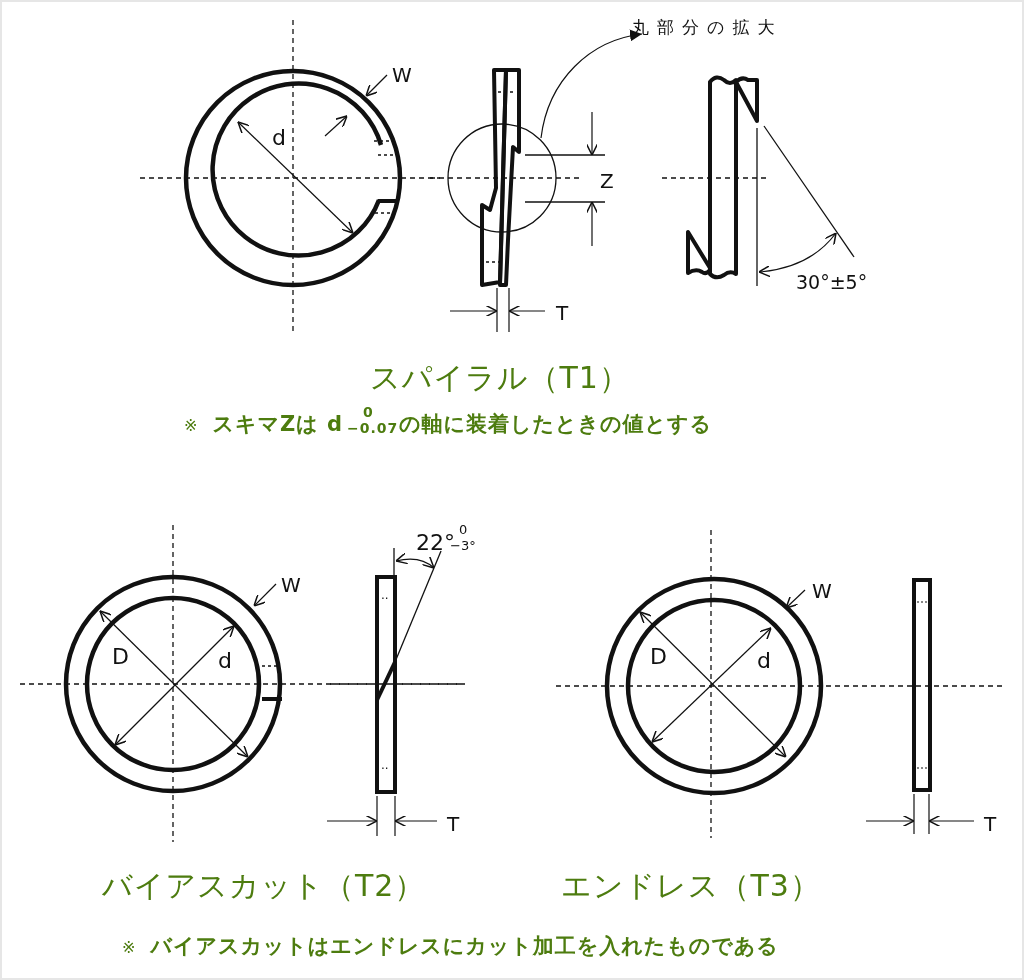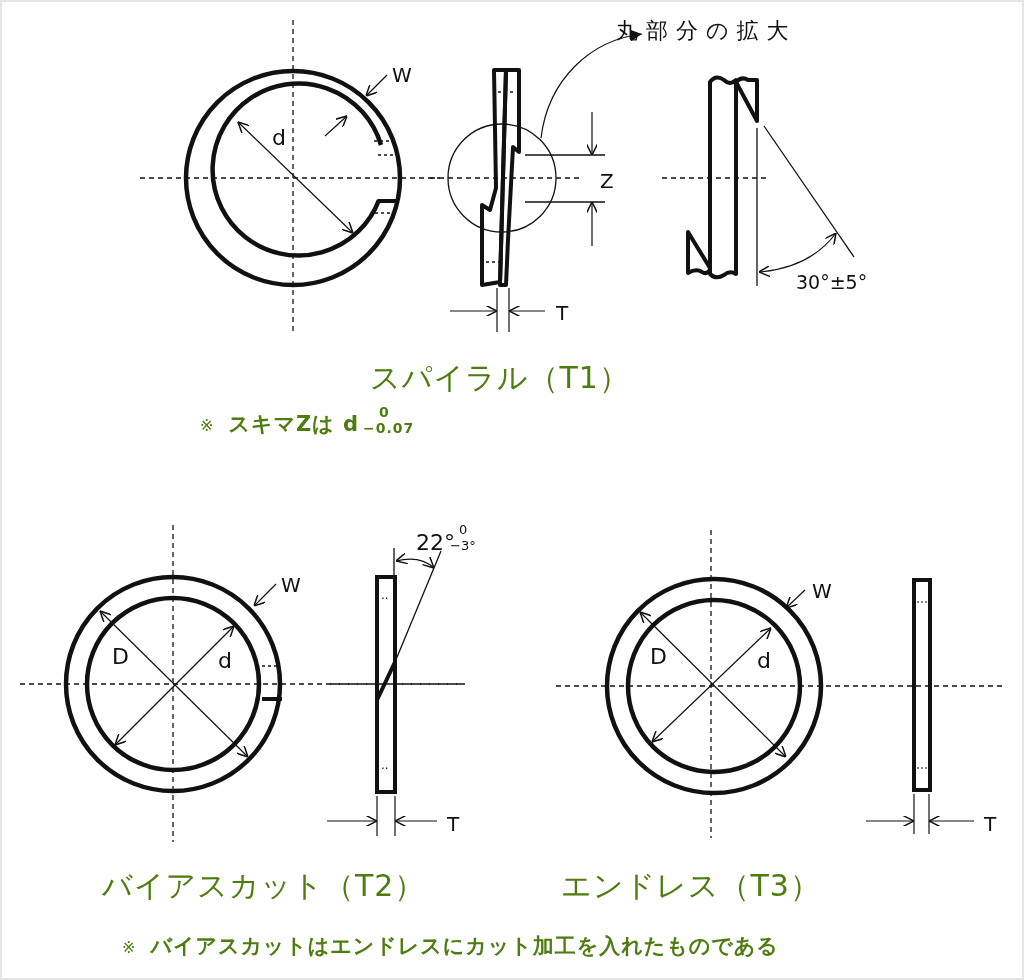--- a/index.html
+++ b/index.html
@@ -7,21 +7,21 @@
     .frame { position: absolute; left: 0; top: 0; width: 1020px; height: 976px; border: 2px solid #e6e6e6; box-sizing: content-box; }
     svg.drawing { position: absolute; left: 0; top: 0; width: 1024px; height: 980px; }
     .lbl { font-family: "DejaVu Sans", sans-serif; fill: #111; }
     .caption { position: absolute; font-family: "DejaVu Sans", sans-serif; color: #4d7c0f; white-space: nowrap; }
     .caption.title { font-size: 30px; font-weight: normal; letter-spacing: 1px; }
     .caption.note { font-size: 21px; font-weight: bold; letter-spacing: 1px; }
     .caption .ref { font-weight: normal; font-size: 16px; margin-right: 14px; }
     .tol { display: inline-block; position: relative; width: 46px; height: 26px; vertical-align: middle; margin: 0 6px 0 4px; }
     .tol .up { position: absolute; left: 16px; top: -8px; font-size: 14px; }
     .tol .dn { position: absolute; left: 0; top: 8px; font-size: 14px; }
-    .enlarge { position: absolute; left: 616px; top: 16px; font-family: "DejaVu Sans", sans-serif; font-size: 22px; letter-spacing: 8px; color: #111; }
+    .enlarge { position: absolute; left: 632px; top: 16px; font-family: "DejaVu Sans", sans-serif; font-size: 17px; letter-spacing: 8px; color: #111; }
   </style>
 </head>
 <body>
 
 <div class="frame"></div>
 
 <svg class="drawing" viewBox="0 0 1024 980">
   <defs>
     <marker id="arr" viewBox="0 0 10 10" refX="10" refY="5" markerWidth="9" markerHeight="9" orient="auto-start-reverse">
       <path d="M0,0 L10,5 L0,10" fill="none" stroke="#111" stroke-width="1.4"></path>
@@ -138,22 +138,22 @@
     <line x1="866" y1="821" x2="914" y2="821" stroke="#111" stroke-width="1.2" marker-end="url(#arr)"></line>
     <line x1="974" y1="821" x2="929" y2="821" stroke="#111" stroke-width="1.2" marker-end="url(#arr)"></line>
     <text class="lbl" x="984" y="831" font-size="20">T</text>
   </g>
 </svg>
 
 <div class="enlarge">丸部分の拡大</div>
 
 <div class="caption title" style="left:370px; top:358px;">スパイラル（T1）</div>
 
-<div class="caption note" style="left:184px; top:410px;margin-left:16px;">
-  <span class="ref">※</span><span>スキマZは d</span><span class="tol"><span class="up">0</span><span class="dn">−0.07</span></span>
+<div class="caption note" style="left:184px; top:410px;">
+  <span class="ref">※</span><span>スキマZは d</span><span class="tol"><span class="up">0</span><span class="dn">−0.07</span></span><span>の軸に装着したときの値とする</span>
 </div>
 
 <div class="caption title" style="left:102px; top:866px;">バイアスカット（T2）</div>
 <div class="caption title" style="left:561px; top:866px;">エンドレス（T3）</div>
 
 <div class="caption note" style="left:122px; top:932px;text-align:right;">
   <span class="ref">※</span><span>バイアスカットはエンドレスにカット加工を入れたものである</span>
 </div>
 
 </body></html>

